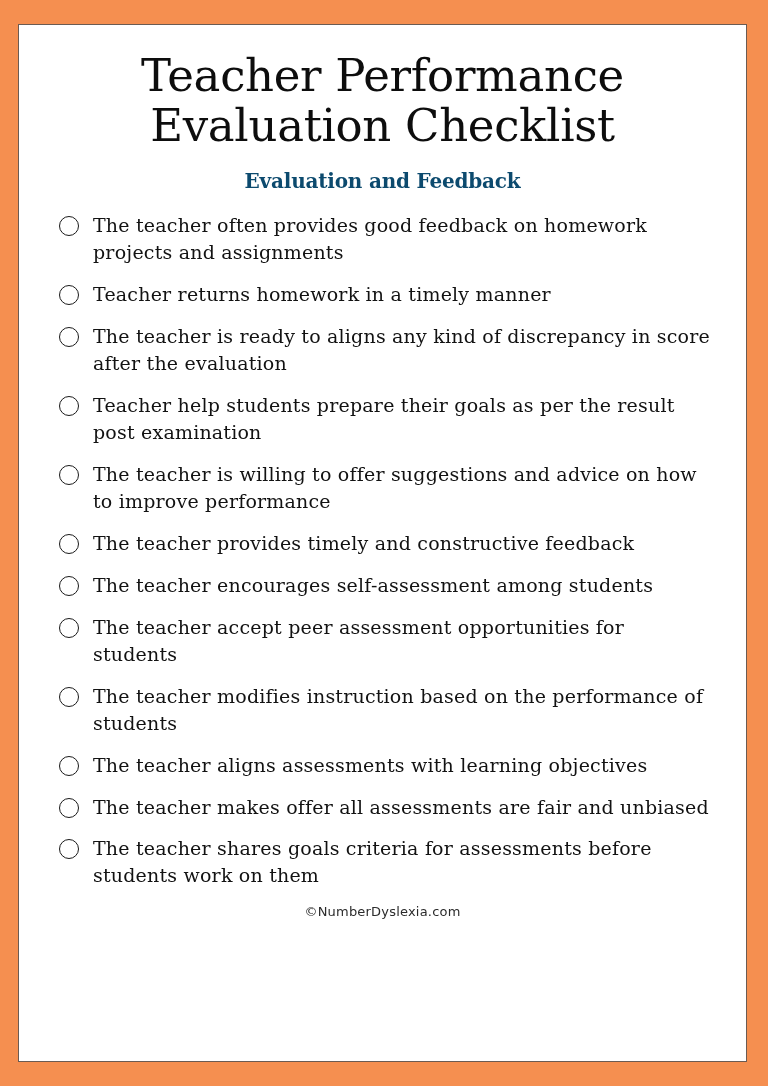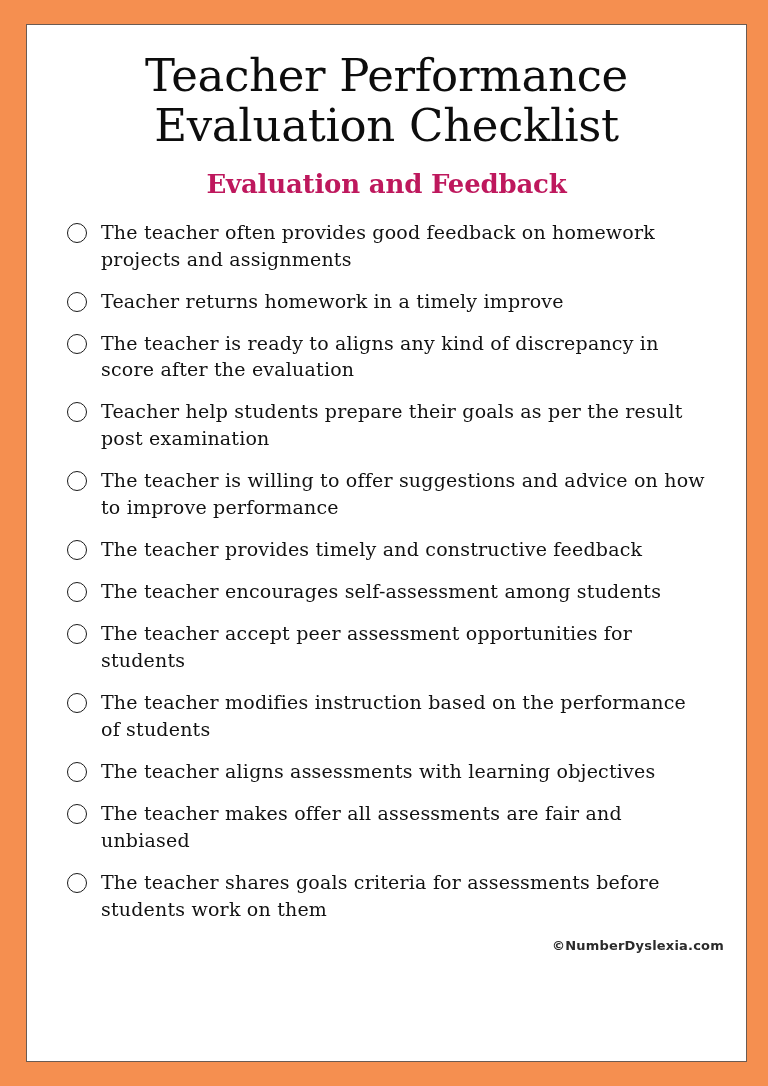--- a/index.html
+++ b/index.html
@@ -13,21 +13,21 @@
     font-family: "DejaVu Serif", serif;
     overflow: hidden;
   }
 
   #page {
     position: relative;
     width: 768px;
     height: 1086px;
     box-sizing: border-box;
     background: #F58F50;
-    padding: 24px 21px 24px 26px;
+    padding: 24px 21px 24px 18px;
   }
 
   .card {
     position: relative;
     width: 100%;
     height: 100%;
     box-sizing: border-box;
     background: #FFFFFF;
     border: 1px solid #6b5b52;
     padding: 26px 22px 10px 22px;
@@ -44,23 +44,23 @@
     letter-spacing: -0.3px;
     margin: 0 0 0 0;
     padding: 0 10px;
   }
   .title-line { display: block; }
 
   .subtitle {
     text-align: center;
     font-family: "DejaVu Serif", serif;
     font-weight: 700;
-    font-size: 26px;
+    font-size: 20px;
     line-height: 1.1;
-    color: #be185d;
+    color: #0c4a6e;
     margin: 20px 0 0 0;
     letter-spacing: -0.2px;
   }
 
   .list {
     margin: 20px 0 0 0;
     padding: 0 14px 0 18px;
     list-style: none;
   }
 
@@ -86,26 +86,25 @@
     font-family: "DejaVu Serif", serif;
     font-weight: 400;
     font-size: 19px;
     line-height: 1.42;
     color: #121212;
     letter-spacing: 0.2px;
   }
 
   .footer {
     margin-top: 14px;
-    text-align: right;
+    text-align: center;
     font-family: "DejaVu Sans", sans-serif;
     font-size: 13px;
     letter-spacing: 0.2px;
     color: #2b2b2b;
-    font-weight: bold;
   }
   .footer .copy-mark {
     font-family: "DejaVu Sans", sans-serif;
   }
 </style>
 </head>
 <body>
 
 <div id="page">
   <div class="card">
@@ -117,21 +116,21 @@
 
     <h2 class="subtitle">Evaluation and Feedback</h2>
 
     <ul class="list" id="checklist">
         <li class="item">
           <span class="bullet"></span>
           <span class="item-text">The teacher often provides good feedback on homework projects and assignments</span>
         </li>
         <li class="item">
           <span class="bullet"></span>
-          <span class="item-text">Teacher returns homework in a timely improve</span>
+          <span class="item-text">Teacher returns homework in a timely manner</span>
         </li>
         <li class="item">
           <span class="bullet"></span>
           <span class="item-text">The teacher is ready to aligns any kind of discrepancy in score after the evaluation</span>
         </li>
         <li class="item">
           <span class="bullet"></span>
           <span class="item-text">Teacher help students prepare their goals as per the result post examination</span>
         </li>
         <li class="item">

